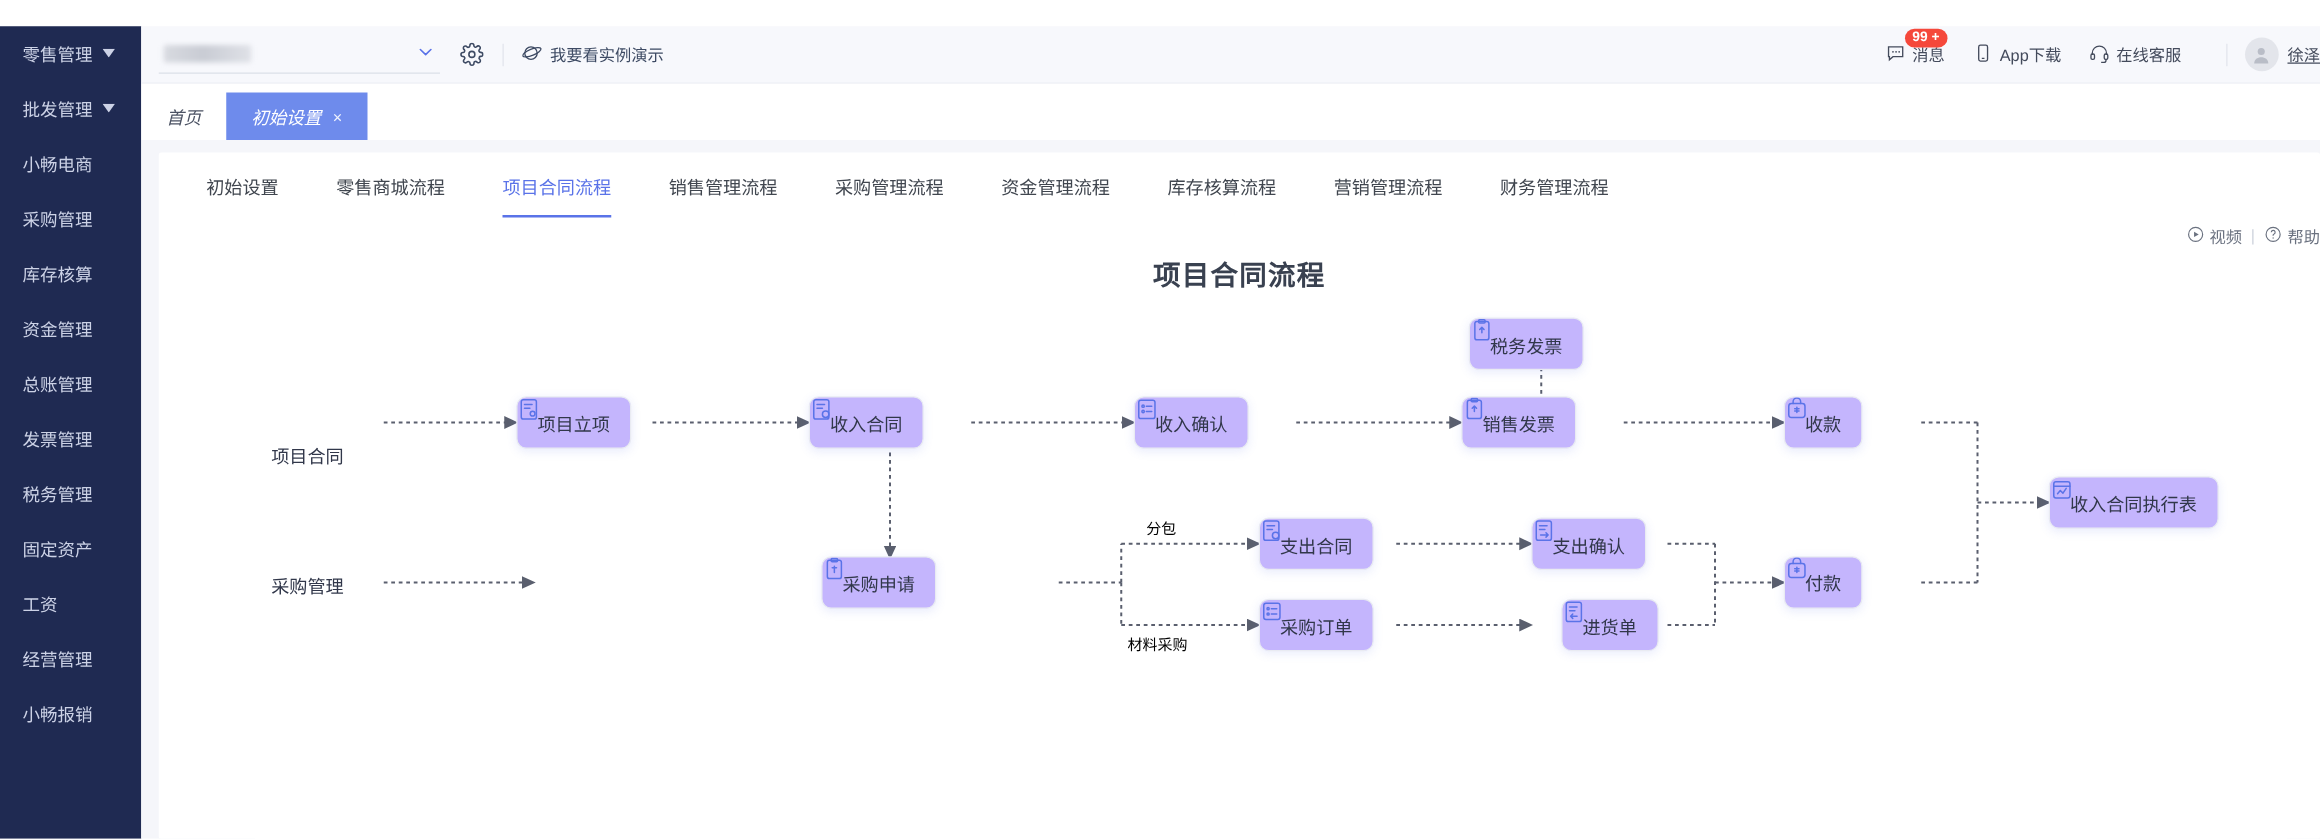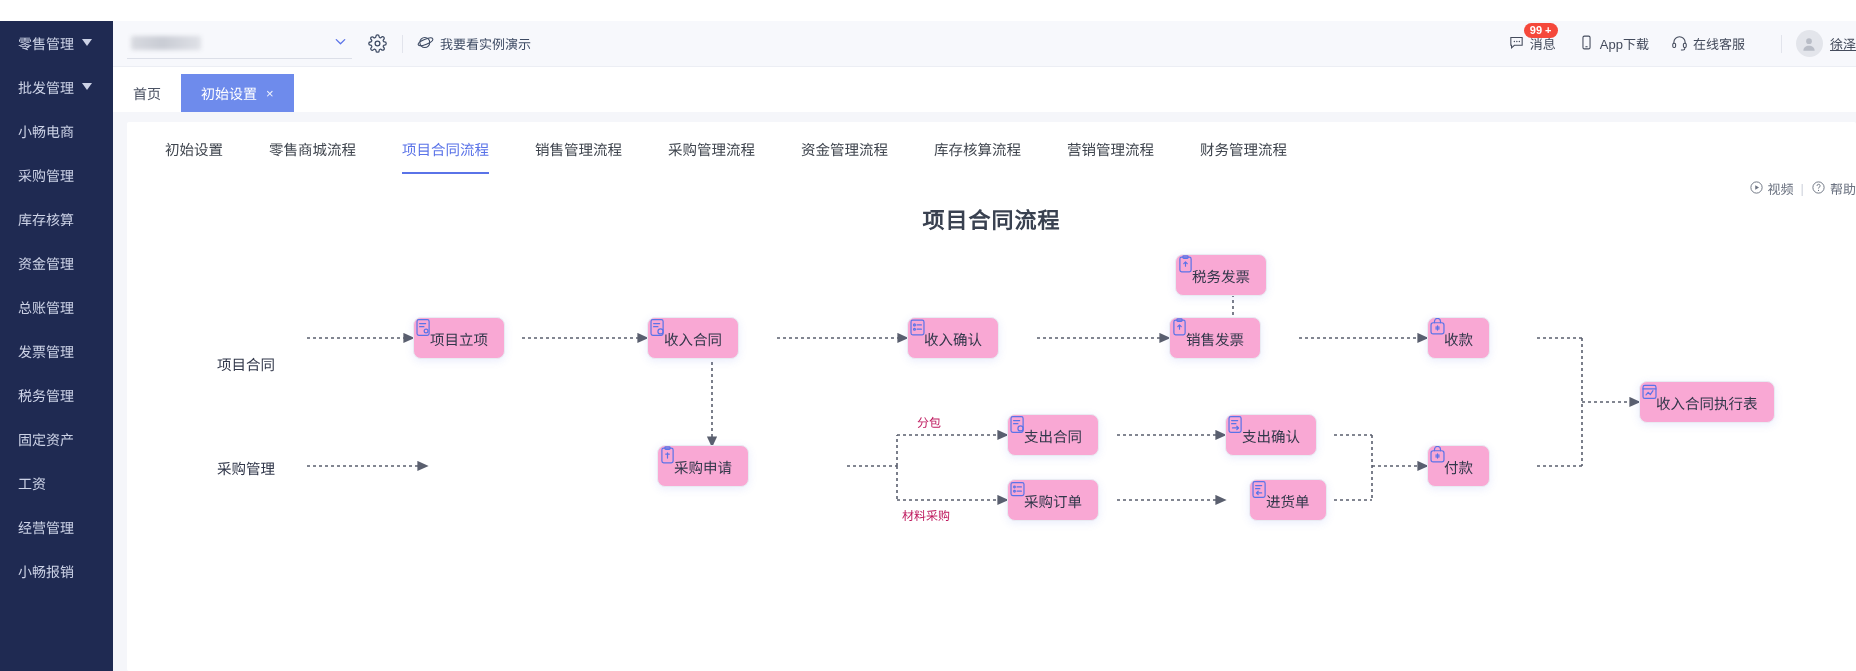--- a/index.html
+++ b/index.html
@@ -92,21 +92,21 @@
   .user-name { font-size: 13px; color: #444b5c; white-space: nowrap; text-decoration: underline; }
 
   
   .wintabs {
     position: absolute; left: 113px; top: 67px;
     width: 1743px; height: 45px;
     background: #ffffff; display: flex; align-items: flex-end;
   }
   .wintab {
     height: 38px; padding: 0 20px; display: flex; align-items: center;
-    font-size: 14px; color: #4b5263; cursor: pointer;
+    font-size: 14px; color: #4b5263; cursor: pointer; font-style: italic;
   }
   .wintab.active { background: #6e8bec; color: #ffffff; }
   .wintab .x { margin-left: 9px; font-size: 13px; opacity: .9; }
 
   
   .content {
     position: absolute; left: 113px; top: 112px;
     width: 1743px; height: 559px;
     background: #f5f6fa; padding: 10px 0 0 14px;
   }
@@ -138,32 +138,32 @@
   .chart-title {
     text-align: center; font-size: 22px; color: #394150;
     margin-top: 28px; letter-spacing: 1px;
   }
 
   
   .canvas { position: relative; width: 100%; height: 380px; margin-top: 16px; }
   .canvas svg { position: absolute; left: 0; top: 0; }
   .node {
     position: absolute; height: 42px;
-    background: #f9a8d4; border: 1px solid #e9ebf2; border-radius: 8px;
+    background: #c4b5fd; border: 1px solid #e9ebf2; border-radius: 8px;
     box-shadow: 0 2px 8px rgba(90,115,232,0.13);
     display: flex; align-items: center; gap: 8px;
     padding: 0 16px; cursor: pointer; white-space: nowrap;
   }
   .node .nlabel { font-size: 14.5px; color: #31374a; }
   .node svg { flex: 0 0 20px; }
   .rowlabel {
     position: absolute; font-size: 14.5px; color: #31374a; white-space: nowrap;
   }
   .edgelabel {
-    position: absolute; font-size: 12px; color: #be185d; white-space: nowrap;
+    position: absolute; font-size: 12px; color: #000000; white-space: nowrap;
   }
 </style>
 </head>
 <body>
 
 <div id="app">
 
   <nav class="sidebar">
     <div id="side-items">
         <div class="side-item">

